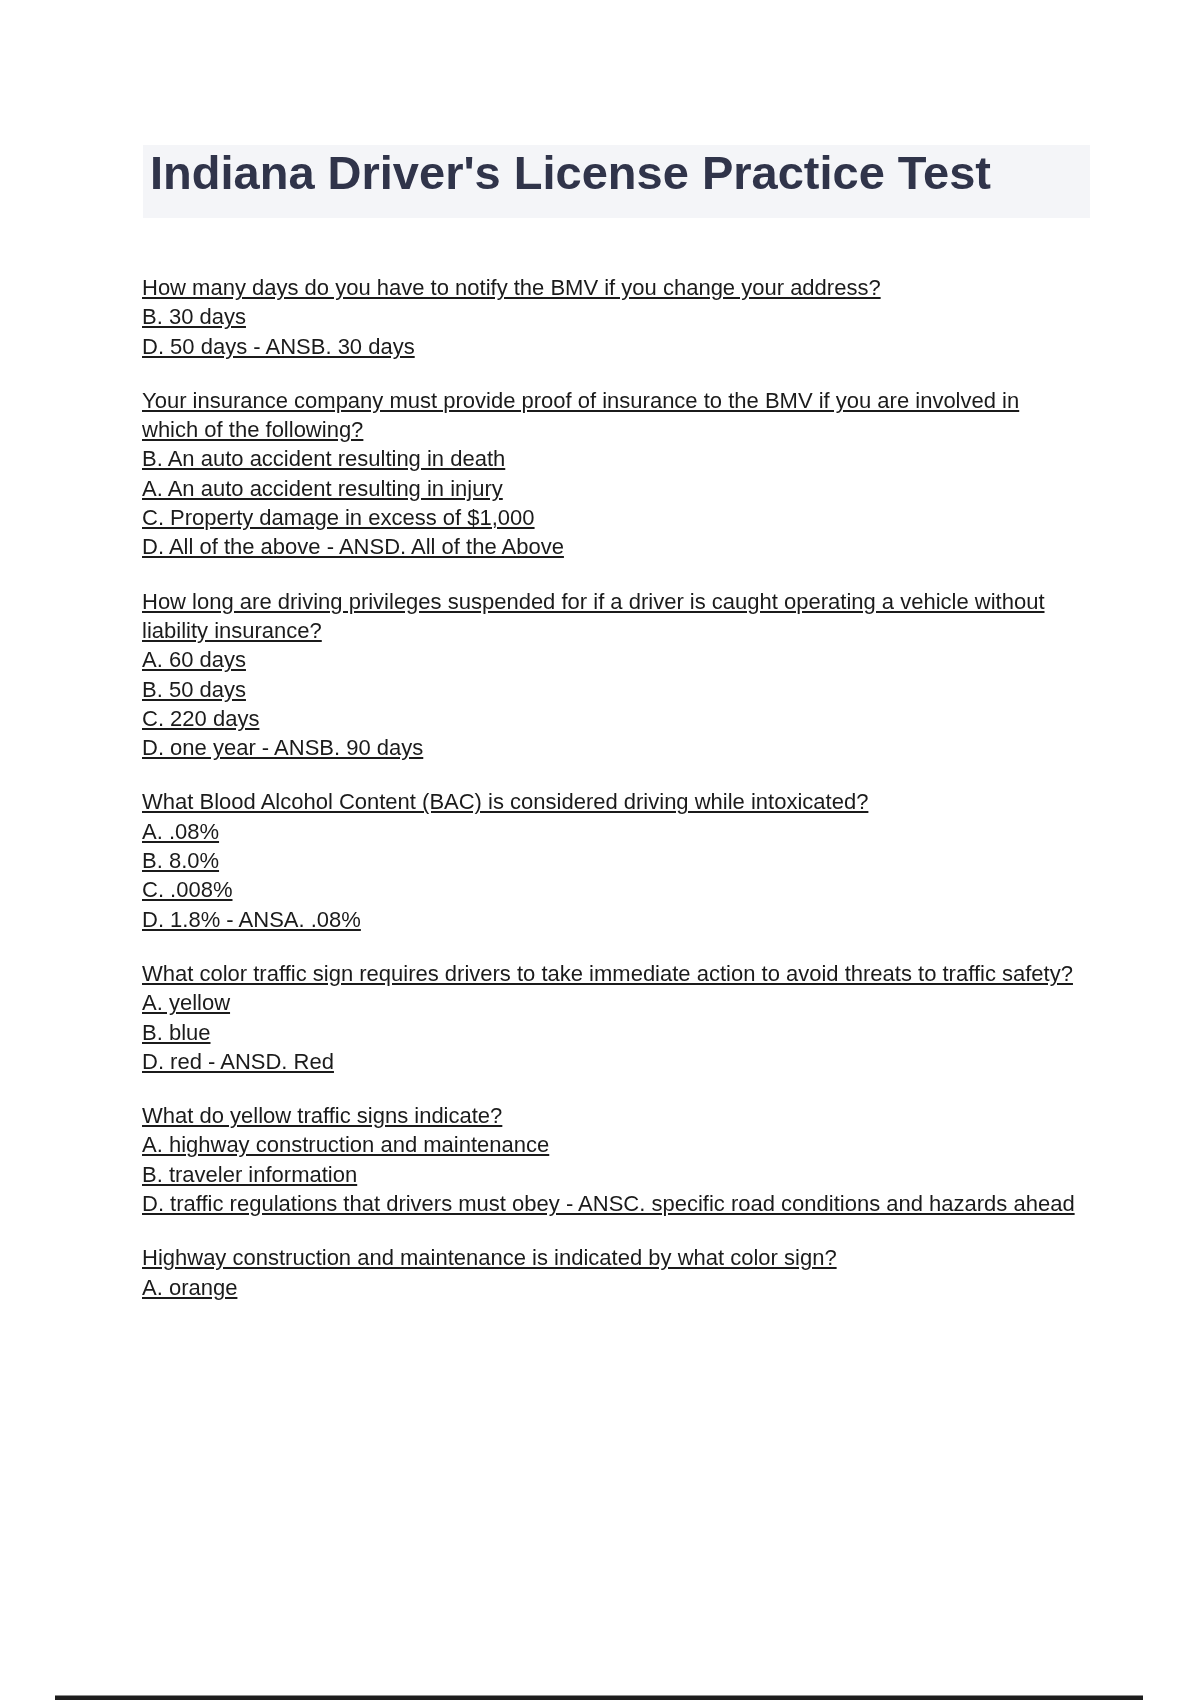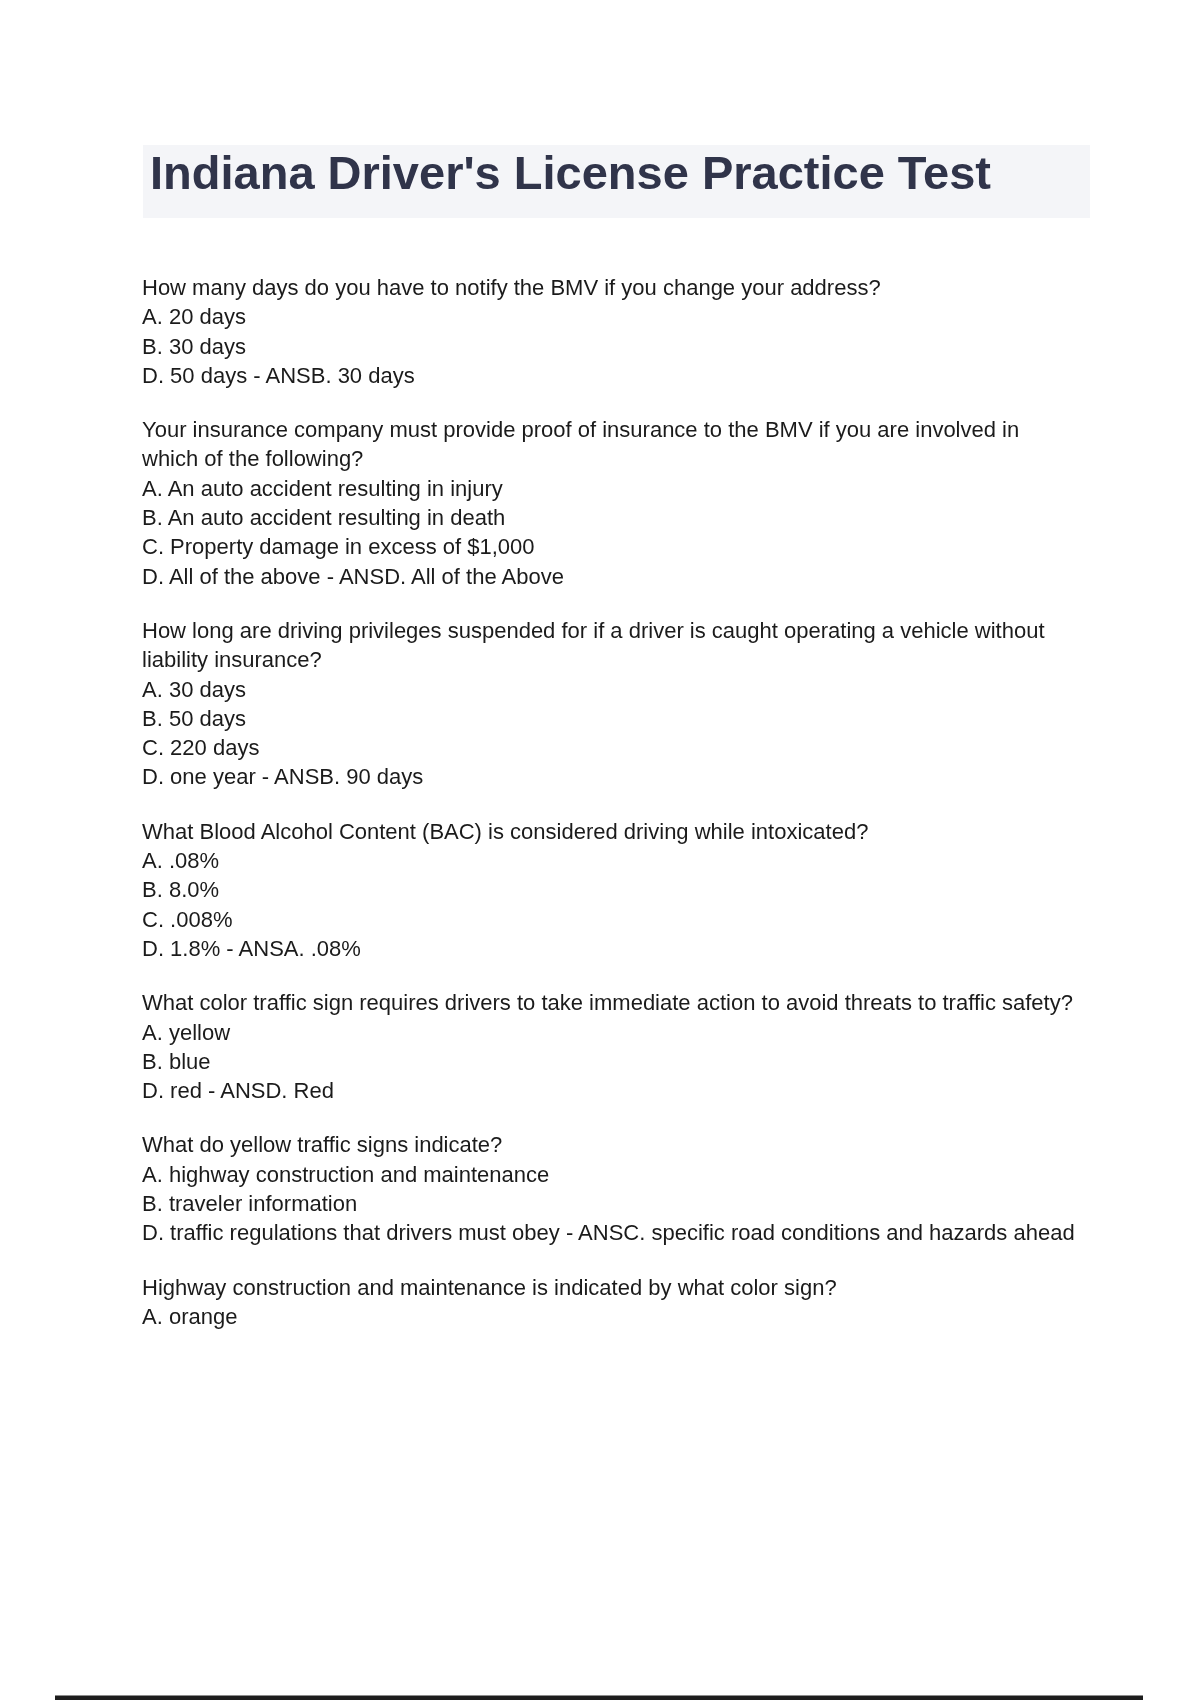--- a/index.html
+++ b/index.html
@@ -38,20 +38,21 @@
     width: 990px;
     font-size: 22px;
     line-height: 29.3px;
     color: #1b1b1b;
   }
   .qblock + .qblock {
     margin-top: 25px;
   }
   .qline {
     white-space: nowrap;
+    text-decoration: underline;
   }
   .footer-bar {
     position: absolute;
     left: 55px;
     top: 1695px;
     width: 1088px;
     height: 5px;
     background: #1d1d1d;
     border-top: 1px solid #8c8c8c;
     box-sizing: border-box;
@@ -62,36 +63,35 @@
 
 <div id="page">
 
   <div class="title-band">
     <div class="title-text">Indiana Driver's License Practice Test</div>
   </div>
 
   <main class="content">
       <div class="qblock">
         <div class="qline">How many days do you have to notify the BMV if you change your address?</div>
-        <div class="qline">A. 20 days</div>
         <div class="qline">B. 30 days</div>
         <div class="qline">D. 50 days - ANSB. 30 days</div>
       </div>
       <div class="qblock">
         <div class="qline">Your insurance company must provide proof of insurance to the BMV if you are involved in</div>
         <div class="qline">which of the following?</div>
+        <div class="qline">B. An auto accident resulting in death</div>
         <div class="qline">A. An auto accident resulting in injury</div>
-        <div class="qline">B. An auto accident resulting in death</div>
         <div class="qline">C. Property damage in excess of $1,000</div>
         <div class="qline">D. All of the above - ANSD. All of the Above</div>
       </div>
       <div class="qblock">
         <div class="qline">How long are driving privileges suspended for if a driver is caught operating a vehicle without</div>
         <div class="qline">liability insurance?</div>
-        <div class="qline">A. 30 days</div>
+        <div class="qline">A. 60 days</div>
         <div class="qline">B. 50 days</div>
         <div class="qline">C. 220 days</div>
         <div class="qline">D. one year - ANSB. 90 days</div>
       </div>
       <div class="qblock">
         <div class="qline">What Blood Alcohol Content (BAC) is considered driving while intoxicated?</div>
         <div class="qline">A. .08%</div>
         <div class="qline">B. 8.0%</div>
         <div class="qline">C. .008%</div>
         <div class="qline">D. 1.8% - ANSA. .08%</div>

